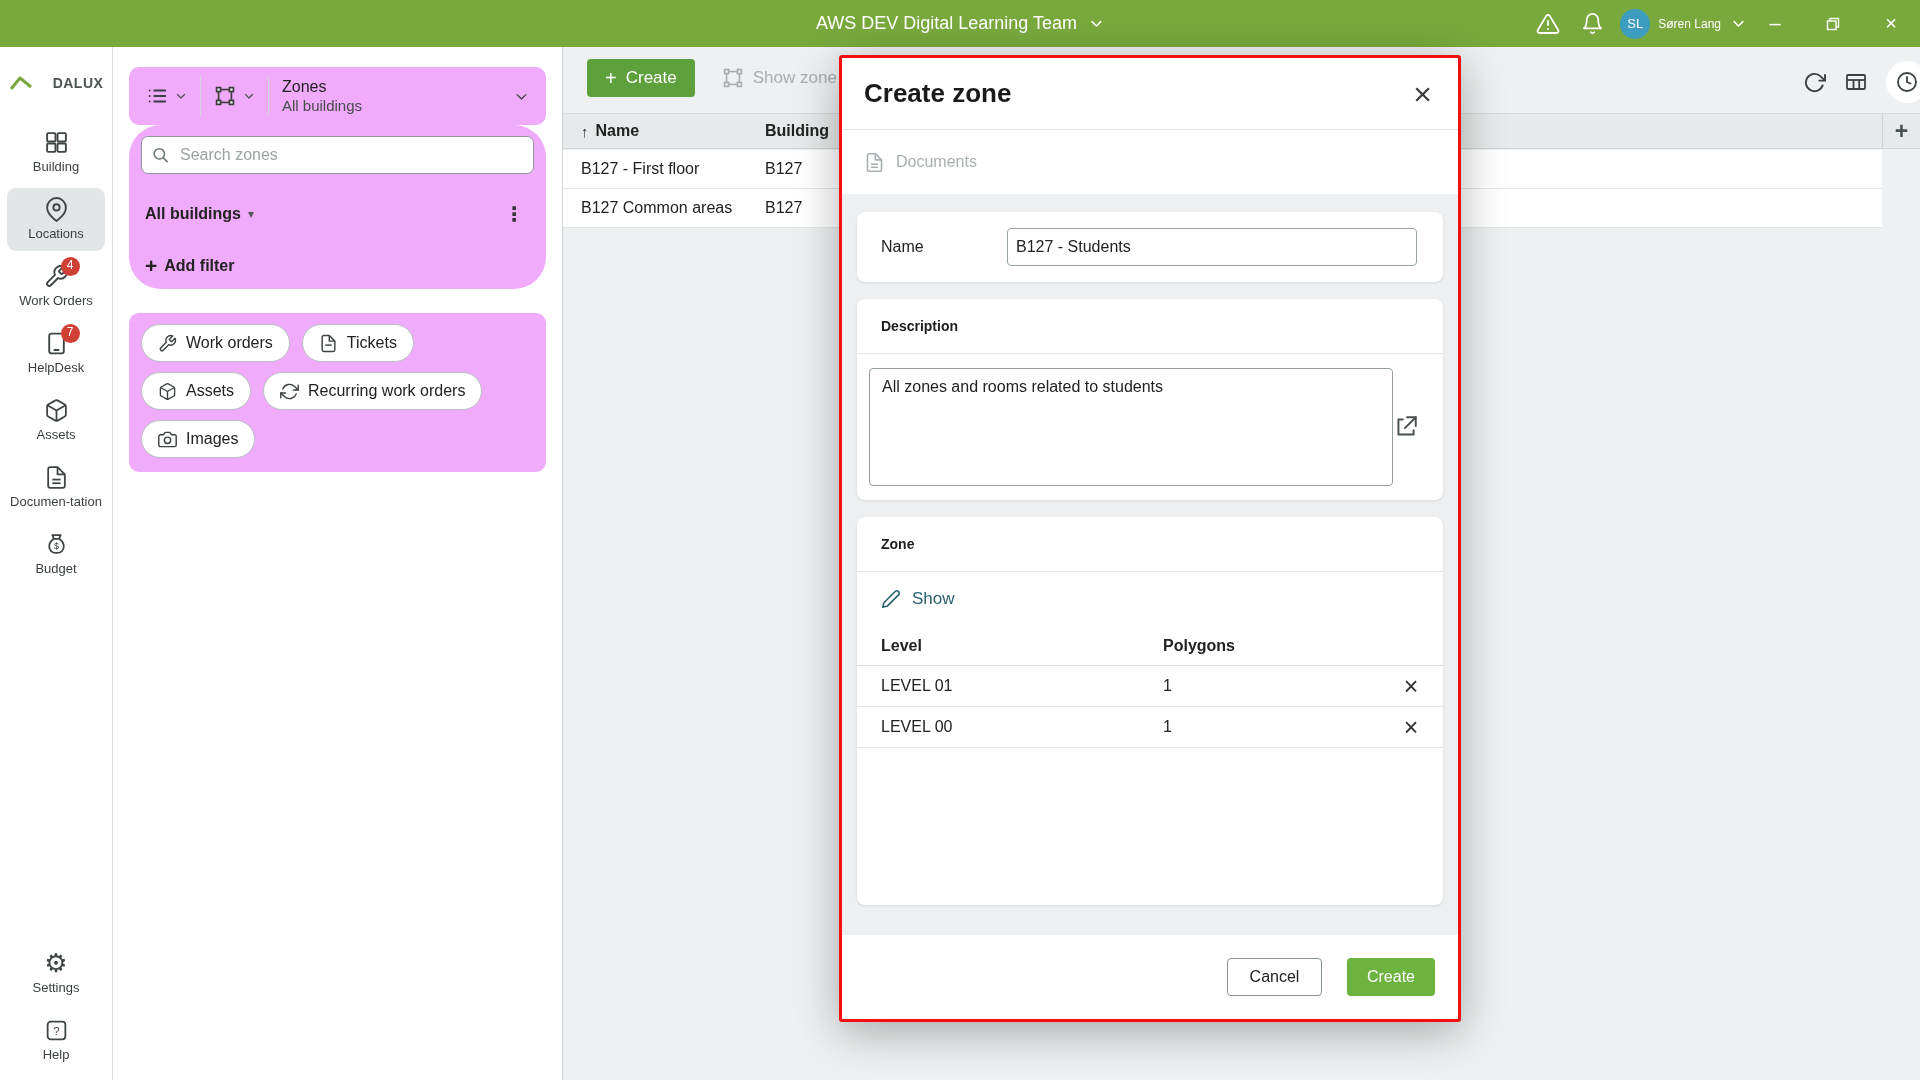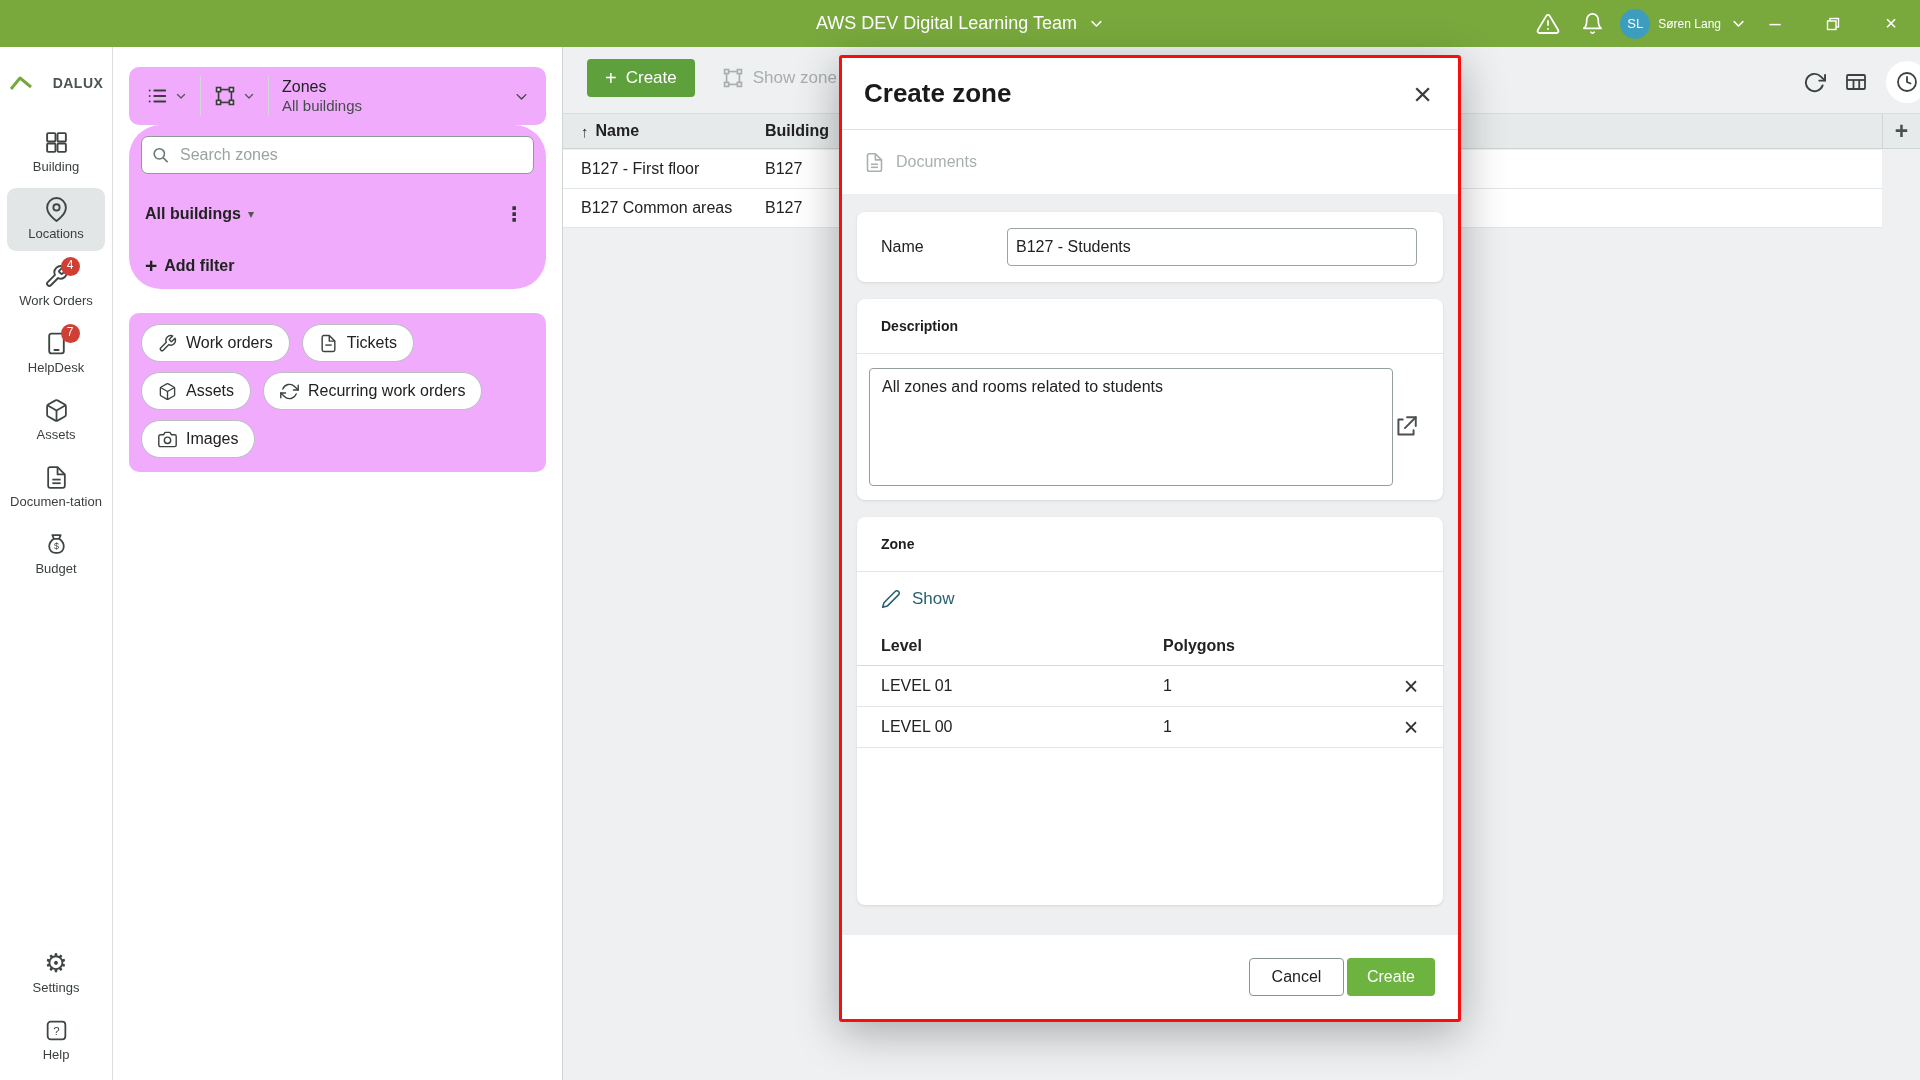--- a/index.html
+++ b/index.html
@@ -80,21 +80,21 @@
   .name-input { margin-left:auto; width:410px; height:38px; border:1px solid #9aa3a3; border-radius:4px; padding:0 8px; font-size:16px; font-family:inherit; color:#222; outline:none; }
   .desc-body { display:flex; align-items:center; padding:14px 8px 14px 12px; }
   .desc-textarea { width:645px; height:118px; border:1px solid #959e9e; border-radius:4px; padding:8px 12px; font-size:16px; font-family:inherit; color:#222; resize:none; outline:none; line-height:1.3; }
   .open-btn { margin-left:auto; margin-right:16px; color:#4a5050; cursor:pointer; }
   .zone-card { height:388px; flex:0 0 388px; display:flex; flex-direction:column; }
   .draw-row { height:54px; display:flex; align-items:center; gap:11px; padding-left:24px; color:#28606e; font-size:17px; cursor:pointer; }
   .zgrid { display:grid; grid-template-columns:282px 1fr 64px; align-items:center; padding-left:24px; }
   .zgrid-head { height:40px; font-weight:bold; font-size:16px; border-bottom:1px solid #d7dbdb; }
   .zgrid-row { height:41px; font-size:16px; border-bottom:1px solid #e2e6e6; }
   .zdel { justify-self:center; font-size:25px; color:#333; cursor:pointer; line-height:1; }
-  .modal-footer { flex:0 0 84px; background:#fff; display:flex; align-items:center; justify-content:flex-end; gap:3px; padding-right:23px; margin-top:auto; }
+  .modal-footer { flex:0 0 84px; background:#fff; display:flex; align-items:center; justify-content:flex-end; gap:25px; padding-right:23px; margin-top:auto; }
   .btn-cancel { width:95px; height:38px; background:#fff; border:1px solid #8b9494; border-radius:4px; font-size:16px; font-family:inherit; color:#222; cursor:pointer; }
   .btn-create { width:88px; height:38px; background:#6db33f; border:none; border-radius:4px; font-size:16px; font-family:inherit; color:#fff; cursor:pointer; }
 </style>
 </head>
 <body>
 
 <div class="topbar">
   <div class="topbar-center">
     <span>AWS DEV Digital Learning Team</span>
     <span class="icon">

